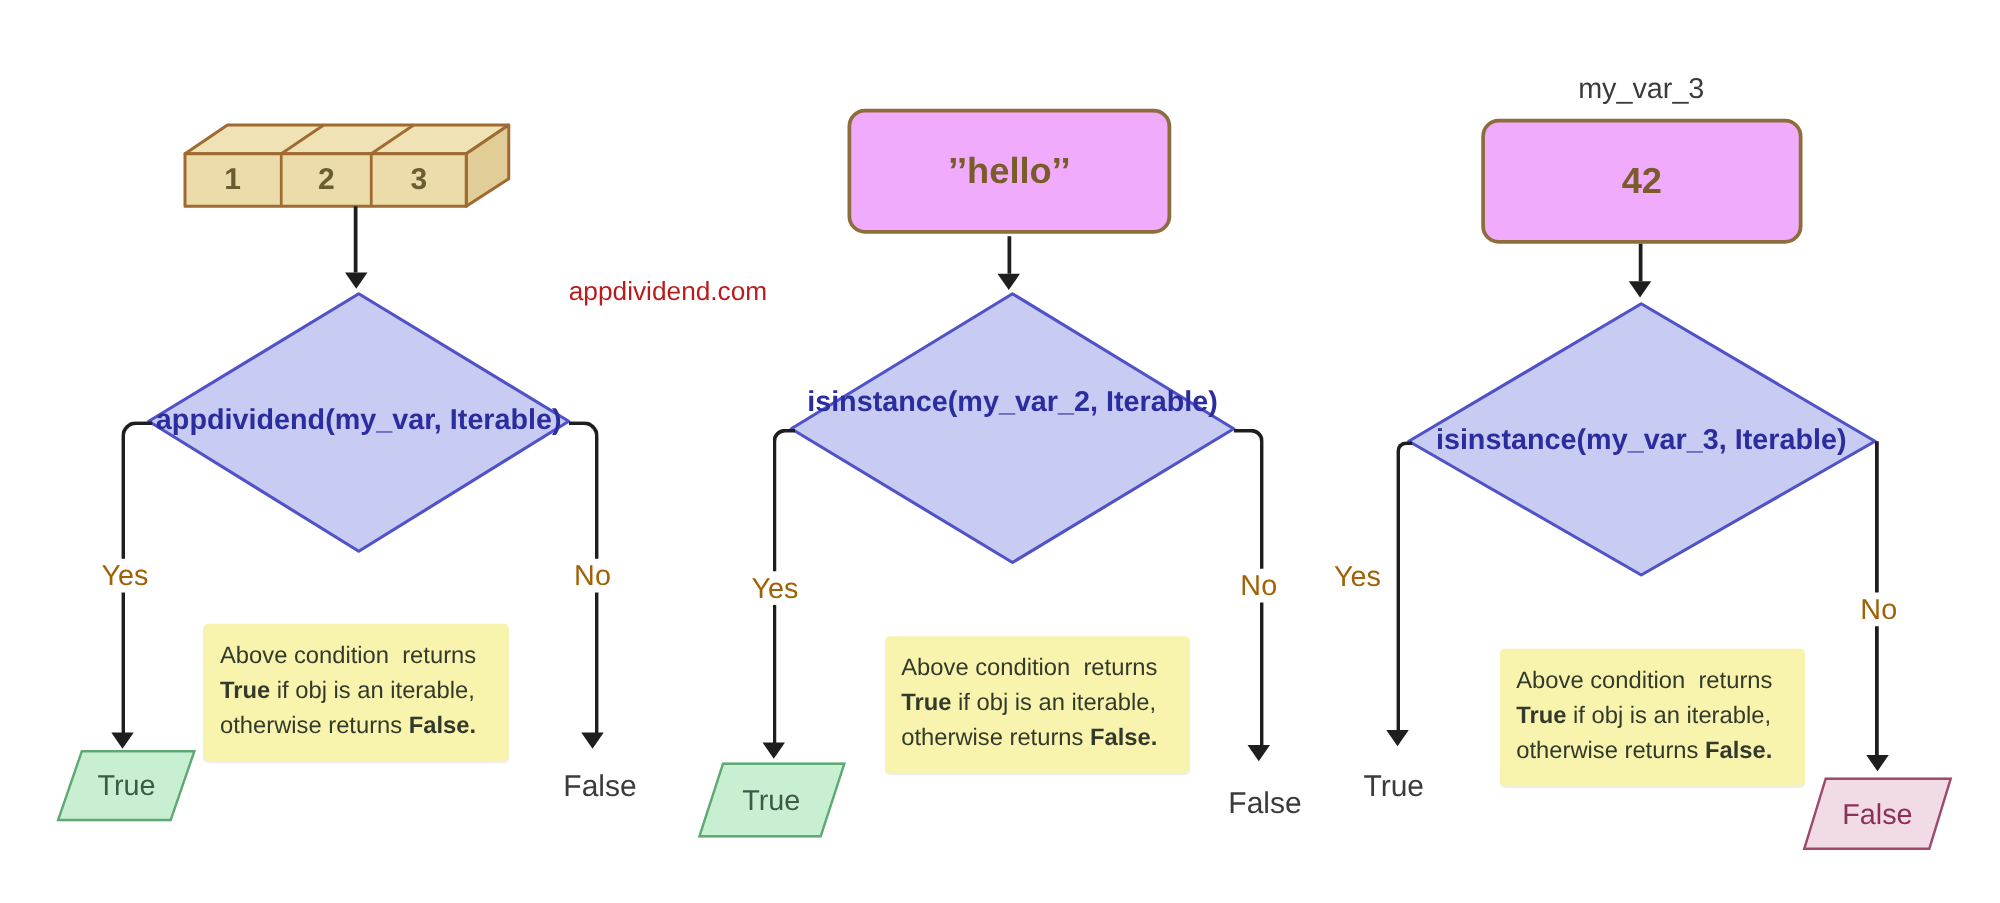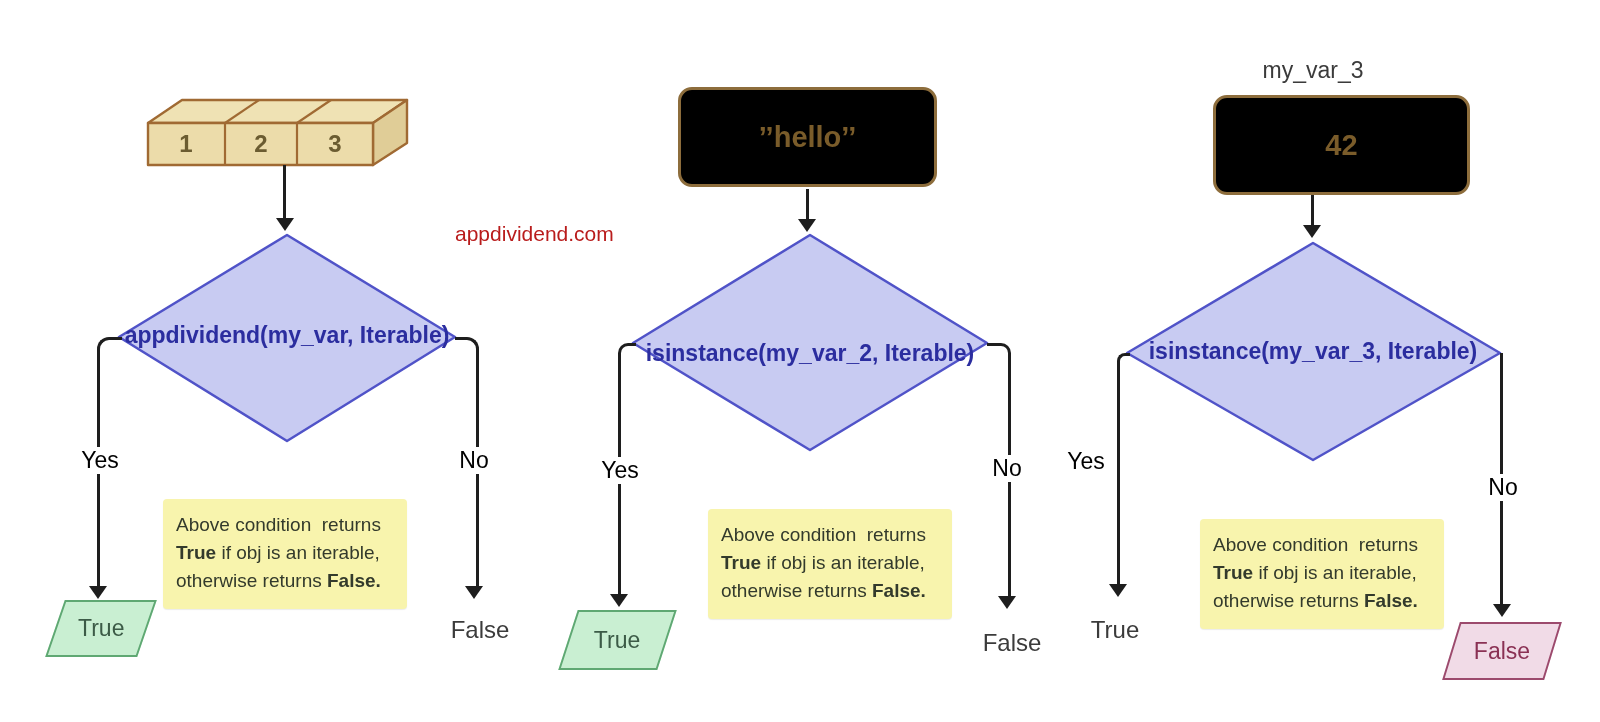--- a/index.html
+++ b/index.html
@@ -8,25 +8,25 @@
   .abs{position:absolute;}
   .title{position:absolute;width:204px;text-align:center;font-size:23px;color:#3b3b3b;}
   .vline{position:absolute;width:3px;background:#1e1e1e;}
   .arrowhead{position:absolute;width:0;height:0;border-left:9px solid transparent;
              border-right:9px solid transparent;border-top:13px solid #1e1e1e;}
   .hook-l{position:absolute;border-left:3px solid #1e1e1e;border-top:3px solid #1e1e1e;
           border-top-left-radius:12px;}
   .hook-r{position:absolute;border-right:3px solid #1e1e1e;border-top:3px solid #1e1e1e;
           border-top-right-radius:12px;}
   .branch-label{position:absolute;transform:translateX(-50%);background:#fff;
-                padding:0 6px;font-size:23px;color:#000000;}
+                padding:0 6px;font-size:23px;color:#a16207;}
   .terminal{position:absolute;transform:translateX(-50%);font-size:24px;color:#3b3b3b;white-space:nowrap;}
   .cond{position:absolute;transform:translateX(-50%);white-space:nowrap;text-align:center;
         font-size:23px;font-weight:600;color:#2b2d9f;}
-  .valbox{position:absolute;border:3px solid #8d6d3c;background:#000000;border-radius:14px;
+  .valbox{position:absolute;border:3px solid #8d6d3c;background:#f0abfc;border-radius:14px;
           display:flex;align-items:center;justify-content:center;box-sizing:border-box;}
   .valbox .val{font-size:29px;font-weight:600;color:#7a5c2a;}
   .pgram{position:absolute;box-sizing:border-box;display:flex;align-items:center;justify-content:center;}
   .pgram.green{background:#c9efd2;border:2px solid #5fa873;}
   .pgram.green .ptxt{color:#3c5b47;}
   .pgram.pink{background:#f1dbe7;border:2px solid #9c4a6d;}
   .pgram.pink .ptxt{color:#8a3154;}
   .ptxt{font-size:23px;}
   .note{position:absolute;width:244px;height:110px;background:#f8f4ad;border-radius:4px;
         box-sizing:border-box;padding:12px 8px 0 13px;font-size:19px;line-height:28px;
@@ -90,21 +90,21 @@
     <div class="valbox" style="left:678px;top:87px;width:259px;height:100px;">
       <span class="val">’’hello’’</span>
     </div>
 
     <div class="vline" style="left:806px;top:189px;height:30px;"></div>
     <div class="arrowhead" style="left:798px;top:219px;"></div>
 
     <svg class="abs" style="left:629px;top:231px;" width="362" height="224" viewBox="0 0 362 224">
       <polygon points="181,4 358,112 181,219 4,112" fill="#c8cbf2" stroke="#5053c8" stroke-width="2.5" stroke-linejoin="round"></polygon>
     </svg>
-    <div class="cond" style="left:810px;top:340px;">isinstance(my_var_2, Iterable)</div>
+    <div class="cond" style="left:810px;top:308px;">isinstance(my_var_2, Iterable)</div>
 
     <div class="hook-l" style="left:618px;top:343px;width:15px;height:251px;border-top-left-radius:10px;"></div>
     <div class="arrowhead" style="left:610px;top:594px;"></div>
     <div class="branch-label" style="left:620px;top:457px;">Yes</div>
     <div class="pgram green" style="left:568px;top:610px;width:99px;height:60px;transform:skewX(-18deg);">
       <span class="ptxt" style="transform:skewX(18deg);">True</span>
     </div>
 
     <div class="hook-r" style="left:987px;top:343px;width:21px;height:253px;border-top-right-radius:10px;"></div>
     <div class="arrowhead" style="left:998px;top:596px;"></div>
@@ -114,21 +114,21 @@
     <div class="note" style="left:708px;top:462px;">
       <div><span>Above condition  returns</span></div>
       <div><b>True</b><span> if obj is an iterable,</span></div>
       <div><span>otherwise returns </span><b>False.</b></div>
     </div>
   </div>
 
   <div class="abs" style="inset:0;">
     <div class="title" style="left:1211px;top:57px;">my_var_3</div>
 
-    <div class="valbox" style="left:1185px;top:95px;width:257px;height:100px;margin-left:28px;">
+    <div class="valbox" style="left:1185px;top:95px;width:257px;height:100px;">
       <span class="val">42</span>
     </div>
 
     <div class="vline" style="left:1311px;top:195px;height:30px;"></div>
     <div class="arrowhead" style="left:1303px;top:225px;"></div>
 
     <svg class="abs" style="left:1123px;top:239px;" width="382" height="226" viewBox="0 0 382 226">
       <polygon points="190,4 377,114 190,221 4,114" fill="#c8cbf2" stroke="#5053c8" stroke-width="2.5" stroke-linejoin="round"></polygon>
     </svg>
     <div class="cond" style="left:1313px;top:338px;">isinstance(my_var_3, Iterable)</div>

